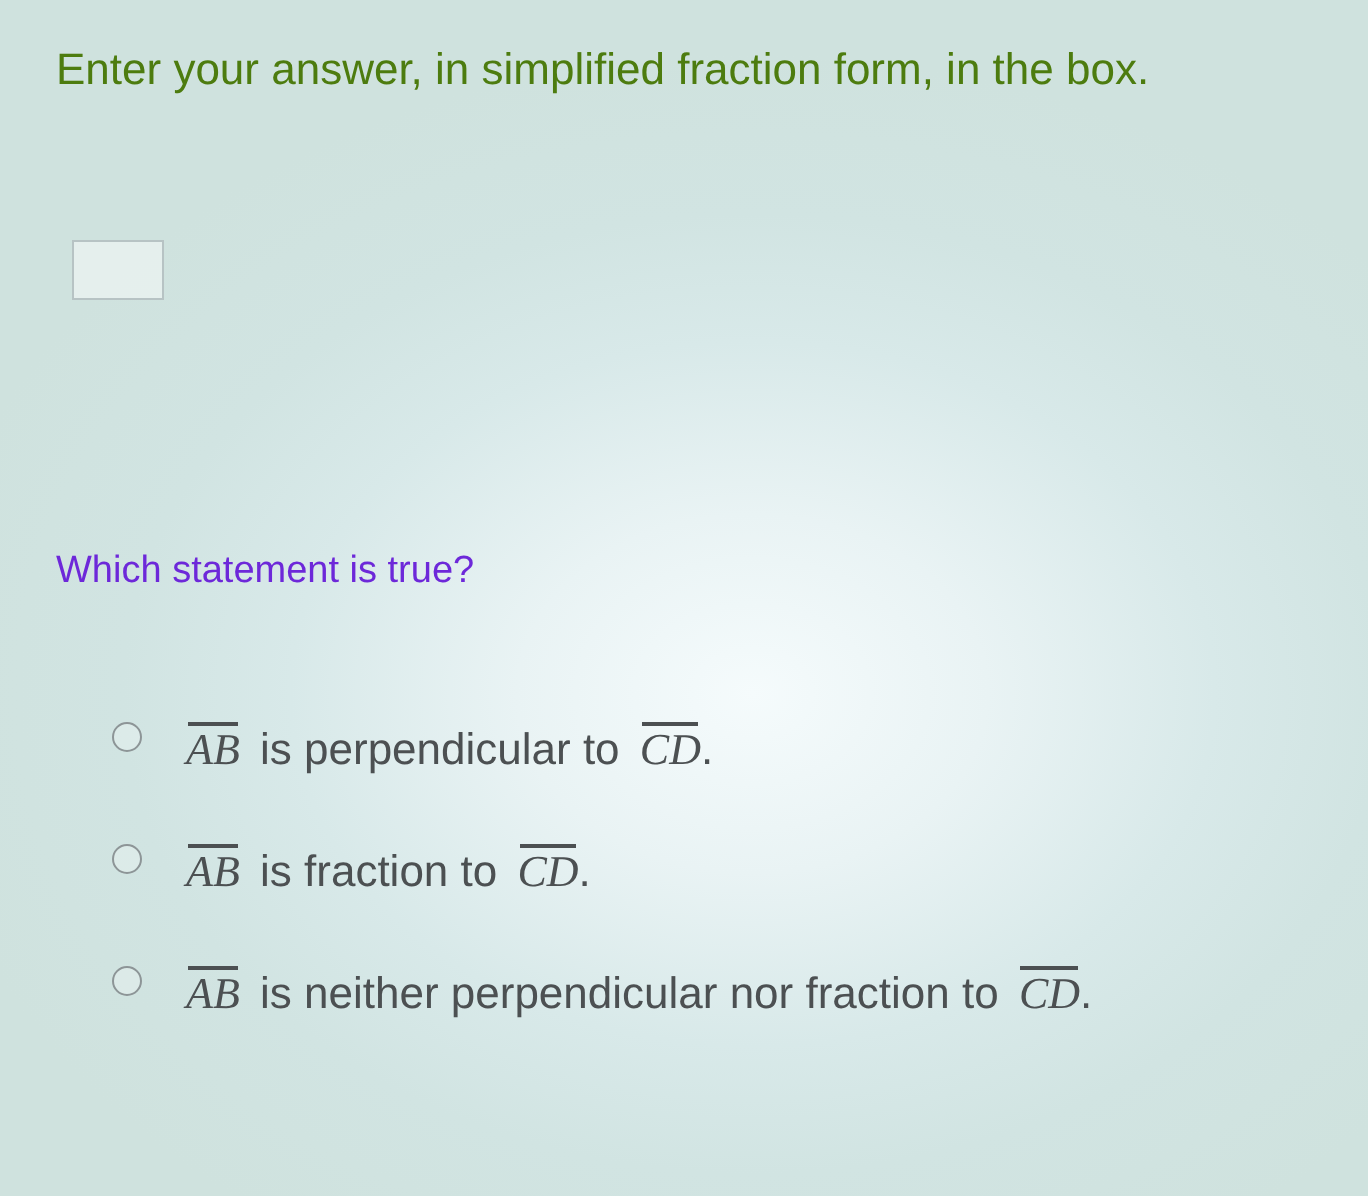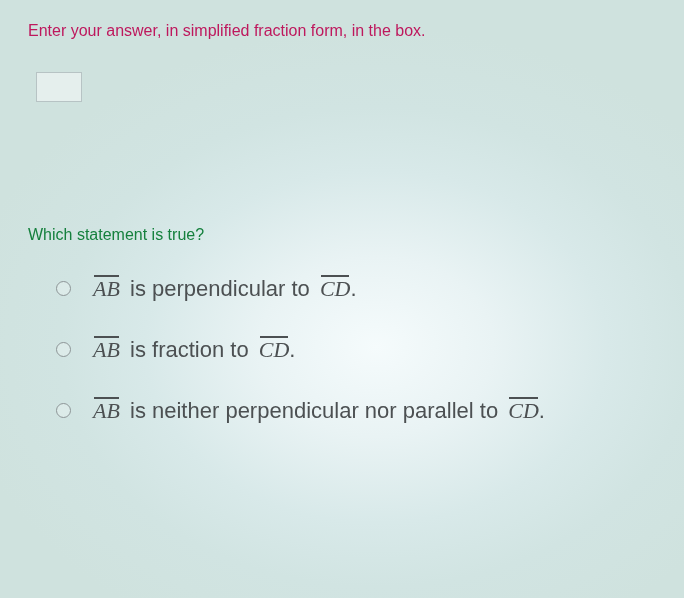--- a/index.html
+++ b/index.html
@@ -1,21 +1,21 @@
 <!DOCTYPE html>
 <html><head>
 <meta charset="utf-8">
 <style>
 html,body{margin:0;padding:0;width:684px;height:598px;font-family:Arial,Helvetica,sans-serif;background:radial-gradient(ellipse 420px 320px at 55% 58%,#f5fbfc 0%,#e9f3f4 28%,#d8e9e9 55%,#d1e4e2 75%,#cfe2de 100%);color:#4a5052;overflow:hidden}
 .page{padding:22px 28px 0 28px;box-sizing:border-box;height:100%}
-.instruction{font-size:16px;color:#be185d;margin-bottom:32px}
+.instruction{font-size:22px;color:#4d7c0f;margin-bottom:72px}
 .answer-box{display:inline-block;width:44px;height:28px;border:1px solid #b7c3c4;background:rgba(255,255,255,.45);margin-left:8px;margin-bottom:120px}
-.question{font-size:16px;color:#15803d;margin-bottom:31px}
+.question{font-size:19px;color:#6d28d9;margin-bottom:64px}
 .options{padding-left:28px}
-.option{display:flex;align-items:center;font-size:22px;color:#4c5052;margin-bottom:34px}
+.option{display:flex;font-size:22px;color:#4c5052;margin-bottom:34px}
 .radio{width:13px;height:13px;border:1.5px solid #8d9597;border-radius:50%;margin-right:22px;flex-shrink:0;background:rgba(255,255,255,.25)}
 .seg{position:relative;display:inline-block;font-family:'Times New Roman',serif;font-style:italic;line-height:1;padding-top:3px}
 .seg::before{content:"";position:absolute;top:0;left:1px;right:1px;height:1.5px;background:currentColor}
 .txt{margin:0 4px}
 </style>
 </head>
 <body>
 
 <div class="page">
 
@@ -42,19 +42,19 @@
         <span class="seg">AB</span>
         <span class="txt"> is fraction to </span>
         <span class="seg">CD</span><span>.</span>
       </span>
     </div>
 
     <div class="option">
       <span class="radio"></span>
       <span>
         <span class="seg">AB</span>
-        <span class="txt"> is neither perpendicular nor parallel to </span>
+        <span class="txt"> is neither perpendicular nor fraction to </span>
         <span class="seg">CD</span><span>.</span>
       </span>
     </div>
 
   </div>
 </div>
 
 </body></html>

